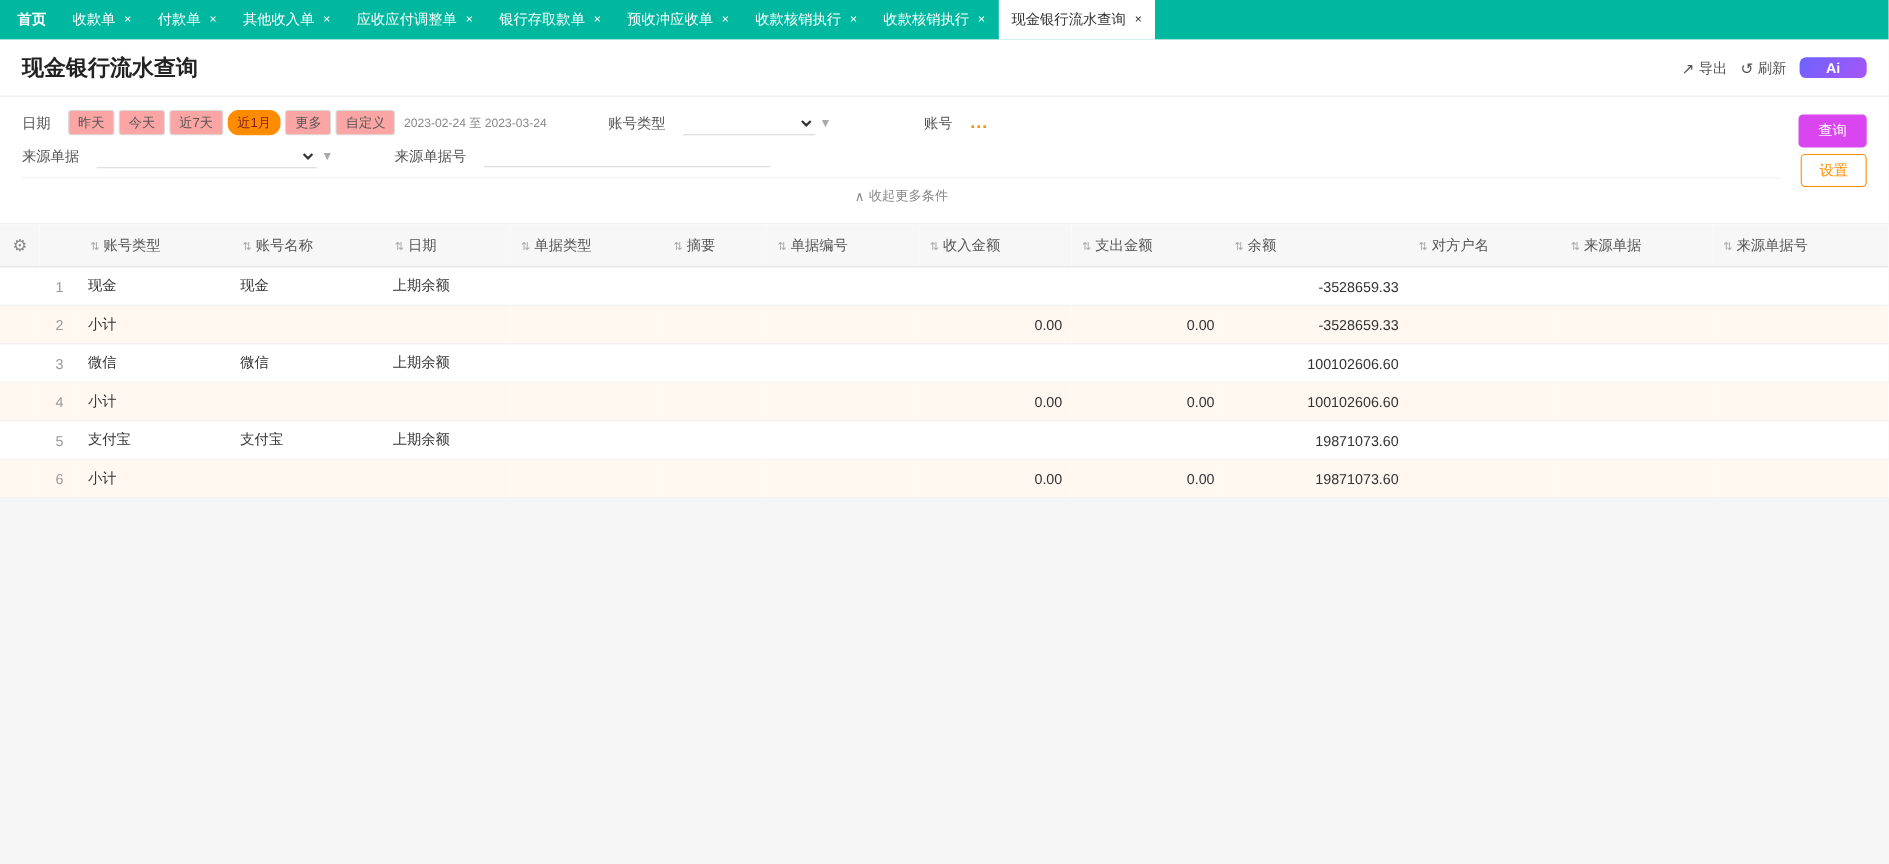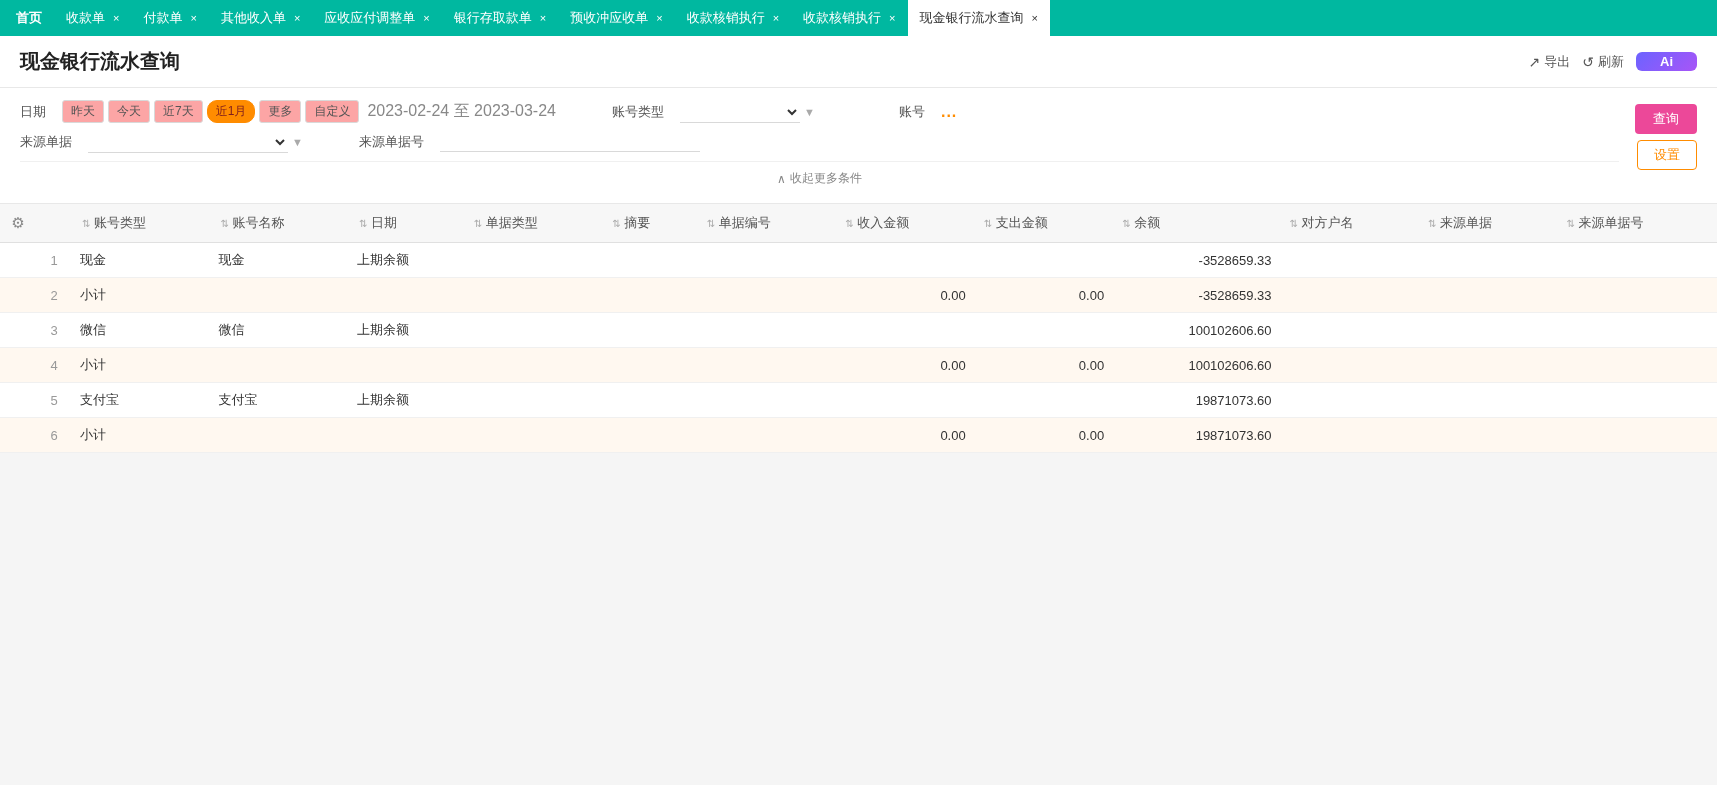--- a/index.html
+++ b/index.html
@@ -110,21 +110,21 @@
       color: #555;
       background: #fca5a5;
     }
     .date-btn.active {
       background: #ff8c00;
       color: #7f1d1d;
       border-color: #ff8c00;
       border-radius: 10px;
     }
     .date-range {
-      font-size: 16px;
+      font-size: 11px;
       color: #888;
       margin-left: 4px;
     }
     .filter-select {
       display: flex;
       align-items: center;
       gap: 4px;
       min-width: 160px;
     }
     .select-box {
@@ -159,21 +159,21 @@
       padding: 4px 0;
     }
     .dots-btn {
       color: #ff8c00;
       cursor: pointer;
       font-size: 16px;
       font-weight: bold;
       letter-spacing: 1px;
     }
     .query-btn {
-      background: #ec4899;
+      background: #d946ef;
       color: #fff;
       border: none;
       border-radius: 4px;
       padding: 6px 18px;
       cursor: pointer;
       font-size: 13px;
     }
     .settings-btn {
       background: #fff;
       color: #ff8c00;

